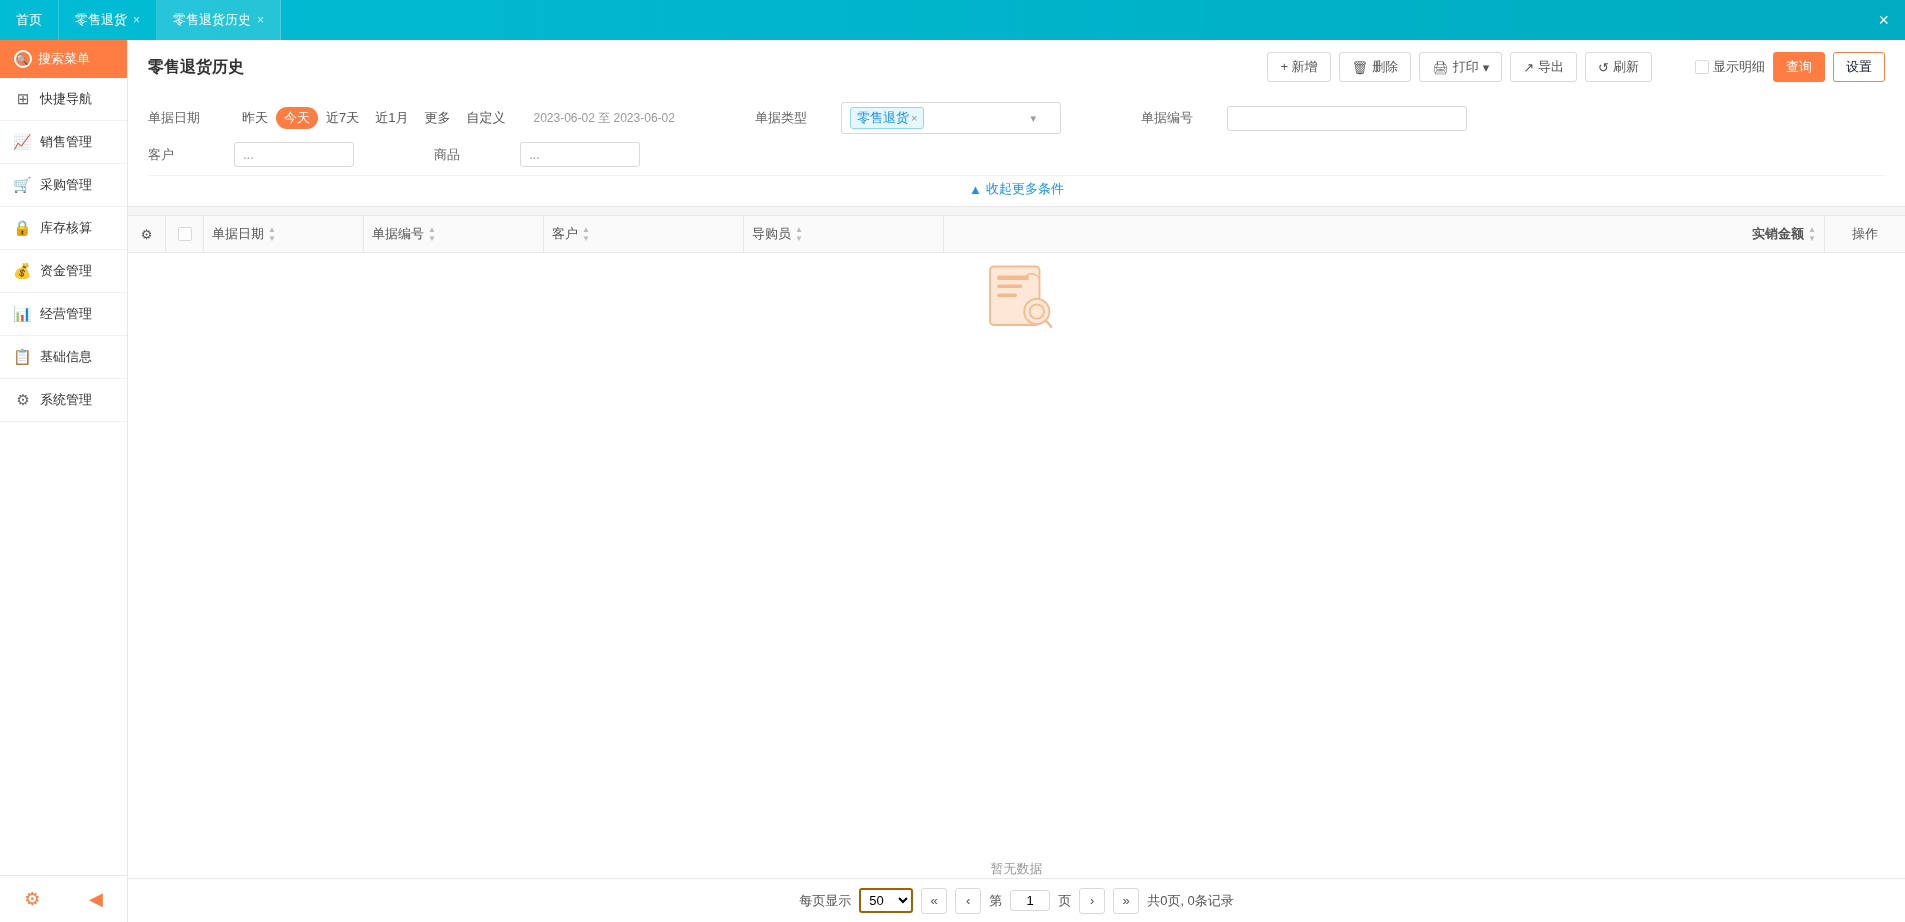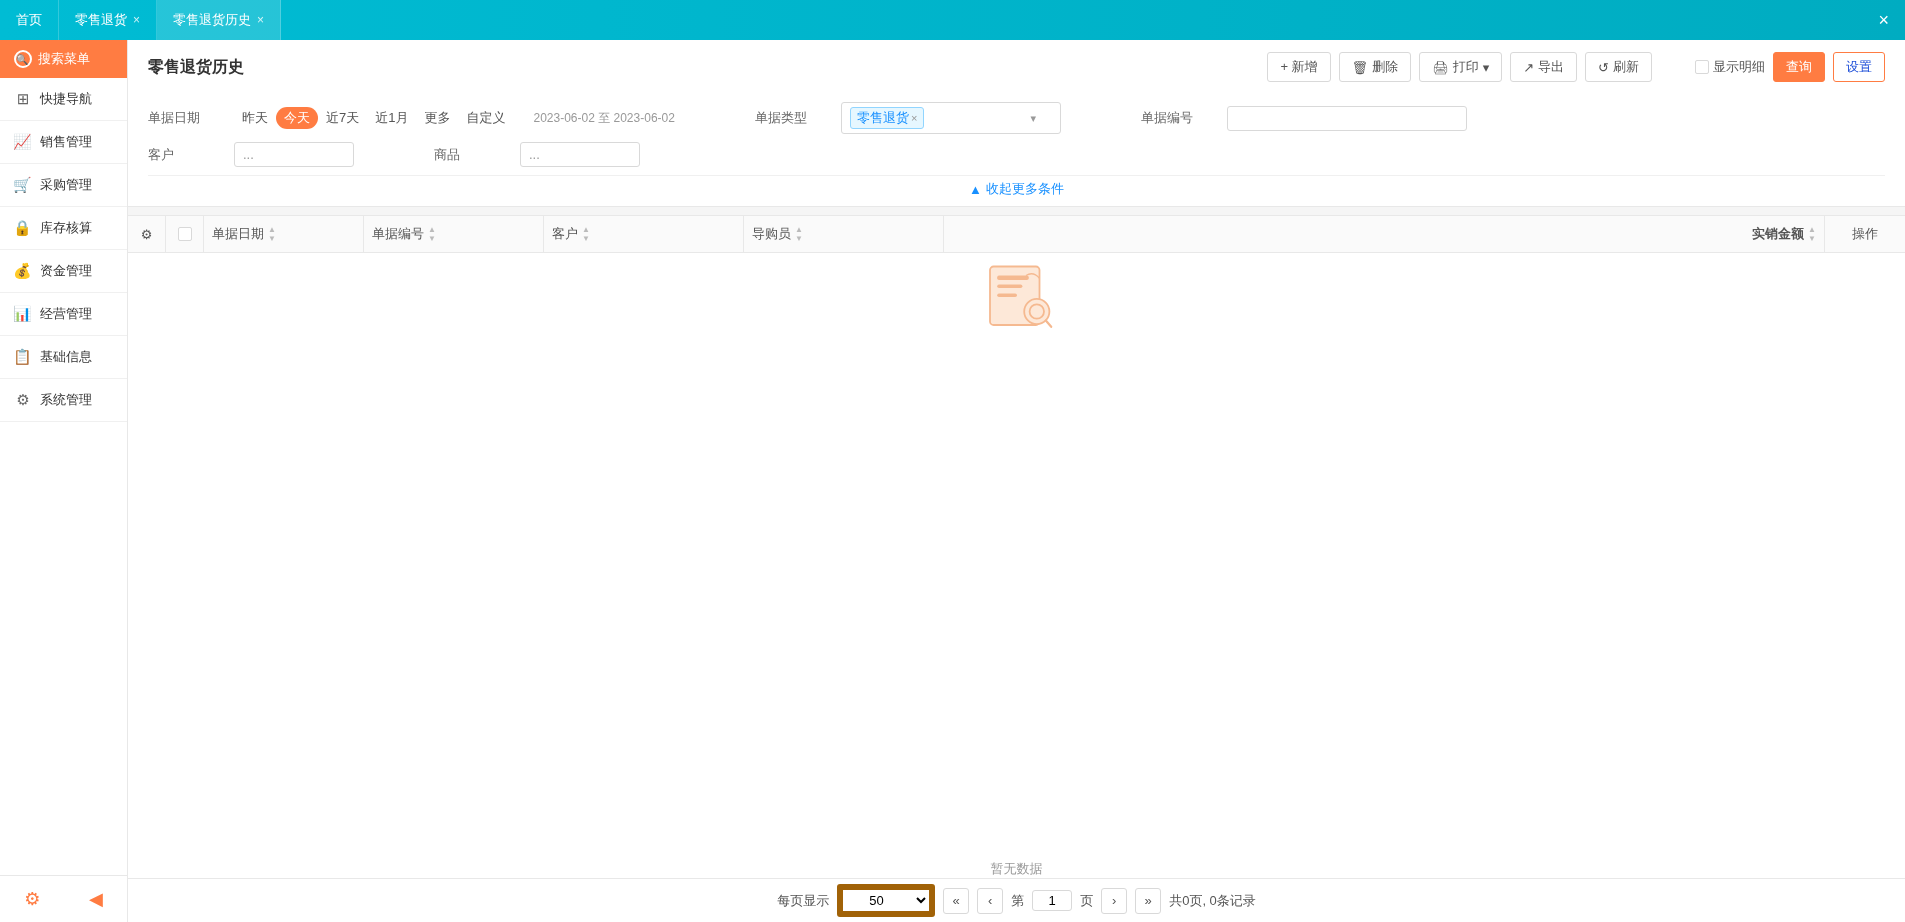--- a/index.html
+++ b/index.html
@@ -161,21 +161,21 @@
       color: #555;
       font-size: 13px;
     }
     .action-btn.query-btn {
       background: #ff7c42;
       color: #fff;
       border-color: #ff7c42;
     }
     .action-btn.setting-btn {
       background: #fff;
-      color: #1d4ed8;
+      color: #0f172a;
       border-color: #ff7c42;
     }
     .display-mingxi {
       display: flex;
       align-items: center;
       gap: 4px;
       color: #555;
       font-size: 13px;
       cursor: pointer;
       padding-left: 35px;
@@ -360,23 +360,23 @@
       display: flex;
       align-items: center;
       justify-content: center;
       padding: 0 20px;
       gap: 8px;
       flex-shrink: 0;
       color: #555;
       font-size: 13px;
     }
     .page-size-select {
-      border: 6px solid #a16207;
-      border-radius: 3px;
-      padding: 2px 22px;
+      border: 2px solid #a16207;
+      border-radius: 3px;
+      padding: 2px 4px;
       font-size: 13px;
       background: #fff;
       cursor: pointer;
     }
     .page-nav-btn {
       width: 26px; height: 26px;
       border: 1px solid #d9d9d9;
       border-radius: 3px;
       background: #fff;
       display: flex; align-items: center; justify-content: center;

